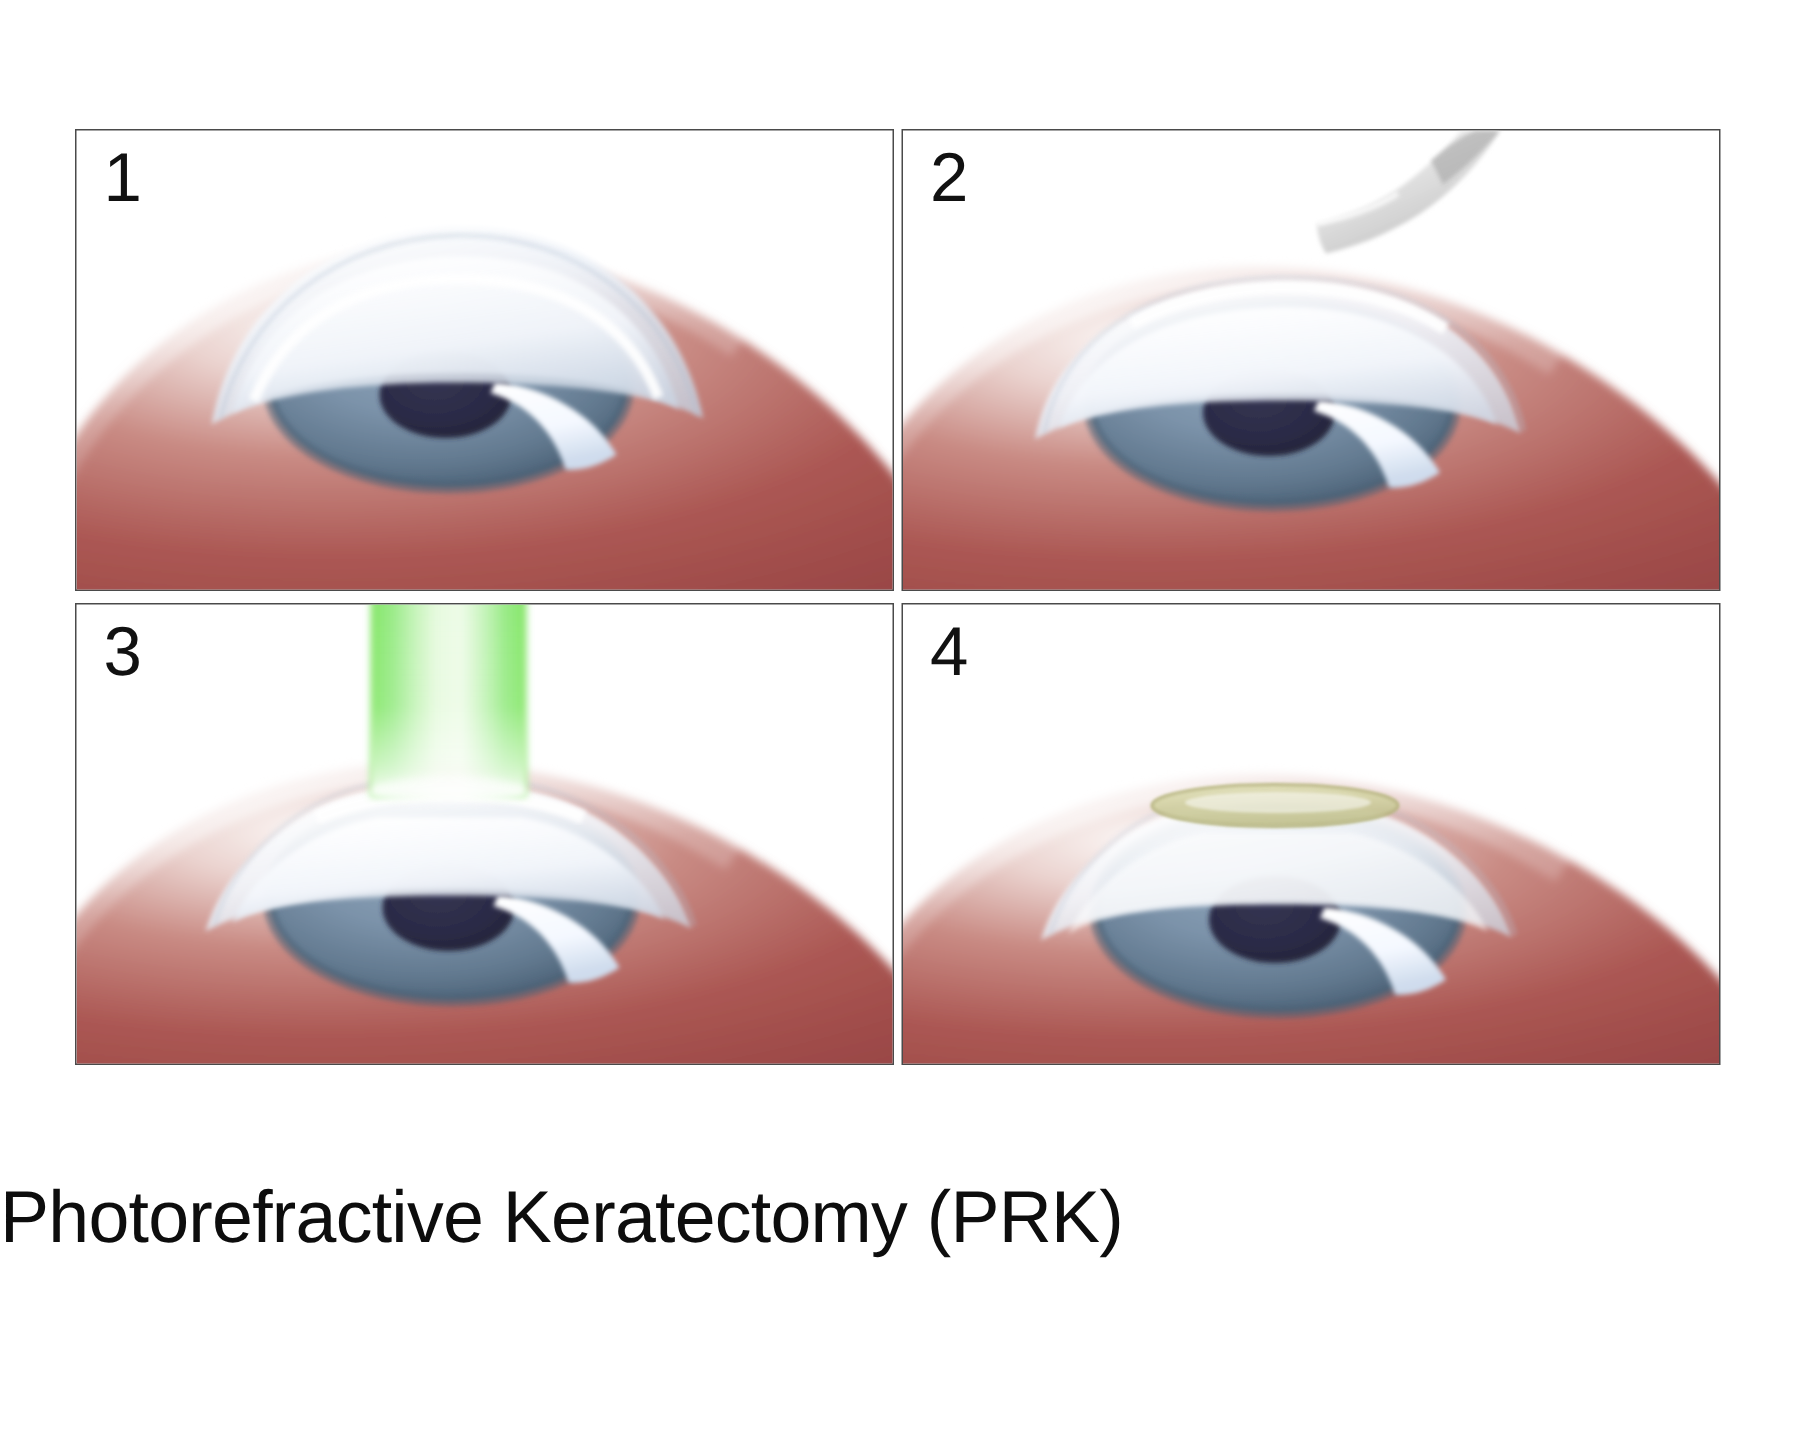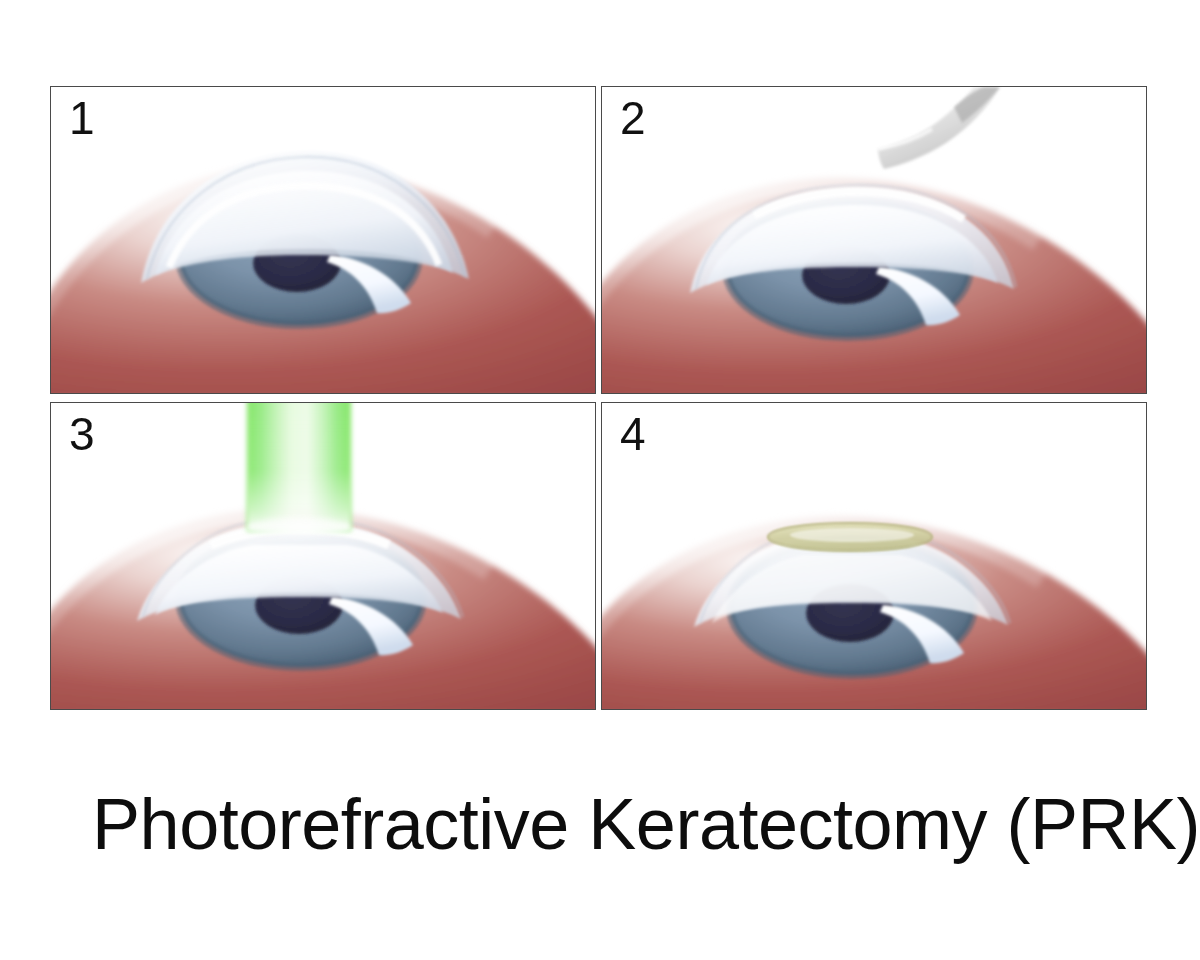--- a/index.html
+++ b/index.html
@@ -71,22 +71,22 @@
     height: 308px;
     display: block;
   }
 
   
   .caption {
     position: absolute;
     left: 0;
     top: 786px;
     width: 1200px;
-    text-align: right;
-    font-size: 72px;
+    text-align: left;
+    font-size: 49px;
     line-height: 1.08;
     letter-spacing: -0.5px;
     color: #0d0d0d;
     font-family: "Liberation Sans", "DejaVu Sans", sans-serif;
     font-weight: 400;
     white-space: nowrap;
   }
 </style>
 </head>
 <body>

